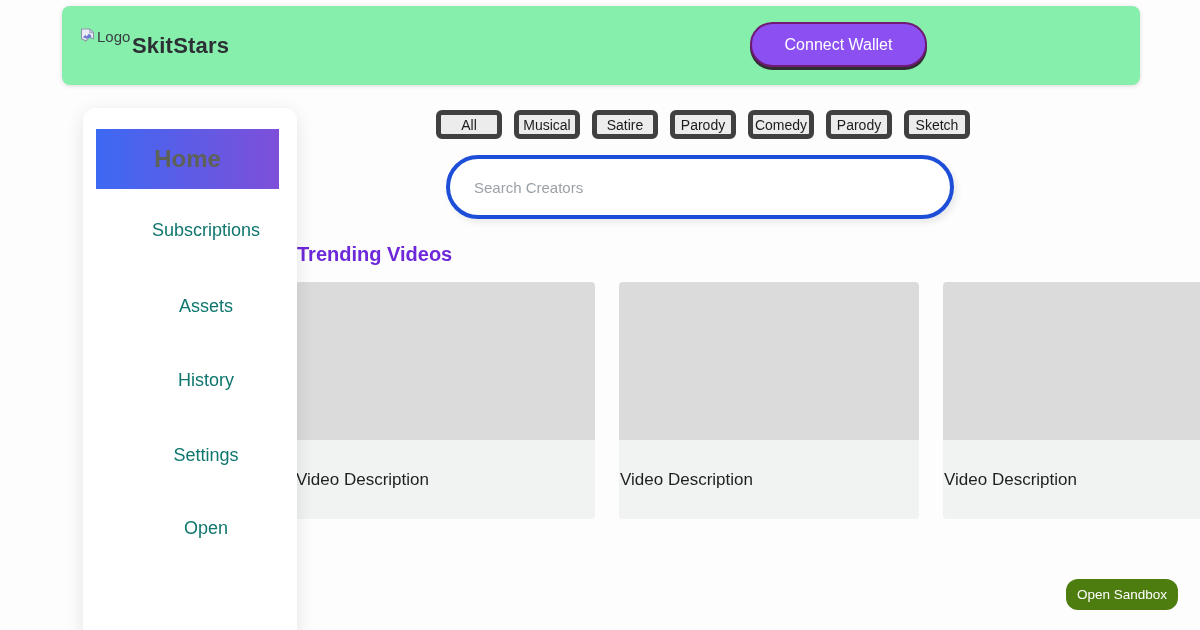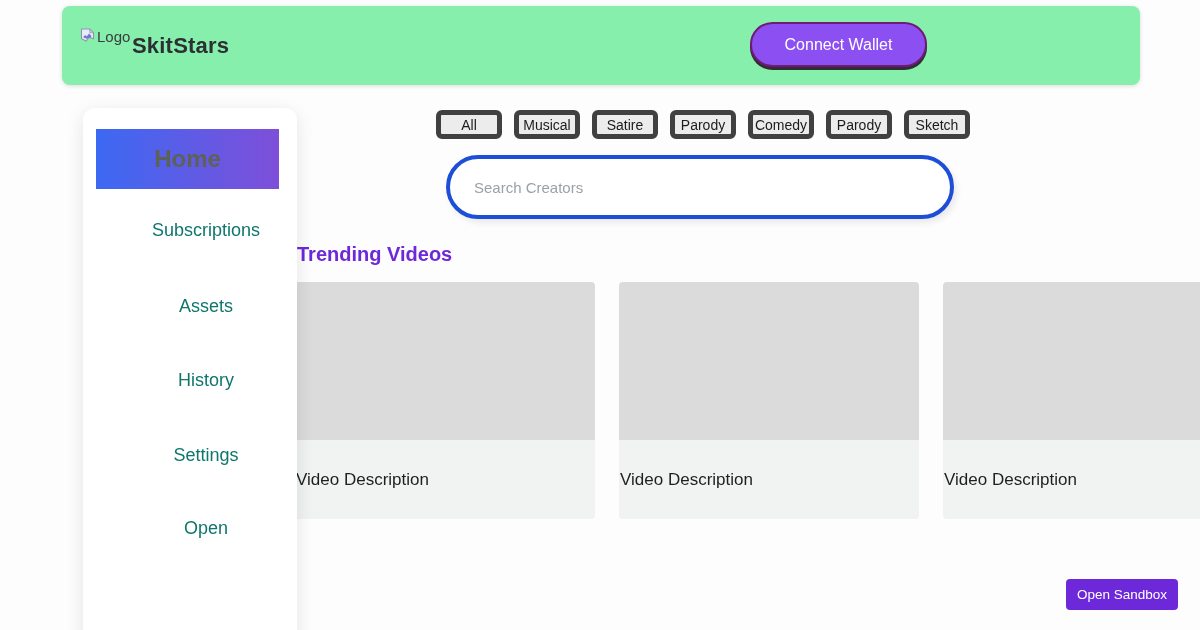--- a/index.html
+++ b/index.html
@@ -102,21 +102,21 @@
   .thumb { width:300px; height:158px; background:#dbdbdb; }
   .card-body {
     width:300px; height:79px; background:#f1f2f2;
     display:flex; align-items:center;
   }
   .card-body span { font-size:17px; color:#1f1f1f; padding-left:1px; }
 
   
   .open-sandbox {
     position:absolute; left:1066px; top:579px; width:112px; height:31px;
-    background:#6d28d9; color:#fff; border:none; border-radius:4px;
+    background:#4d7c0f; color:#fff; border:none; border-radius:12px;
     font-size:13.5px; font-family:"Liberation Sans", sans-serif; cursor:pointer;
   }
 </style>
 </head>
 <body>
 
 <header class="navbar">
   <div class="logo-wrap">
     <svg width="15" height="17" viewBox="0 0 20 22" aria-hidden="true">
       <path d="M2 1 h11 l5 5 v8 l-6 -2 -4 5 -6 -3 z" fill="#e9ebf8" stroke="#8f95a8" stroke-width="1.4"></path>

